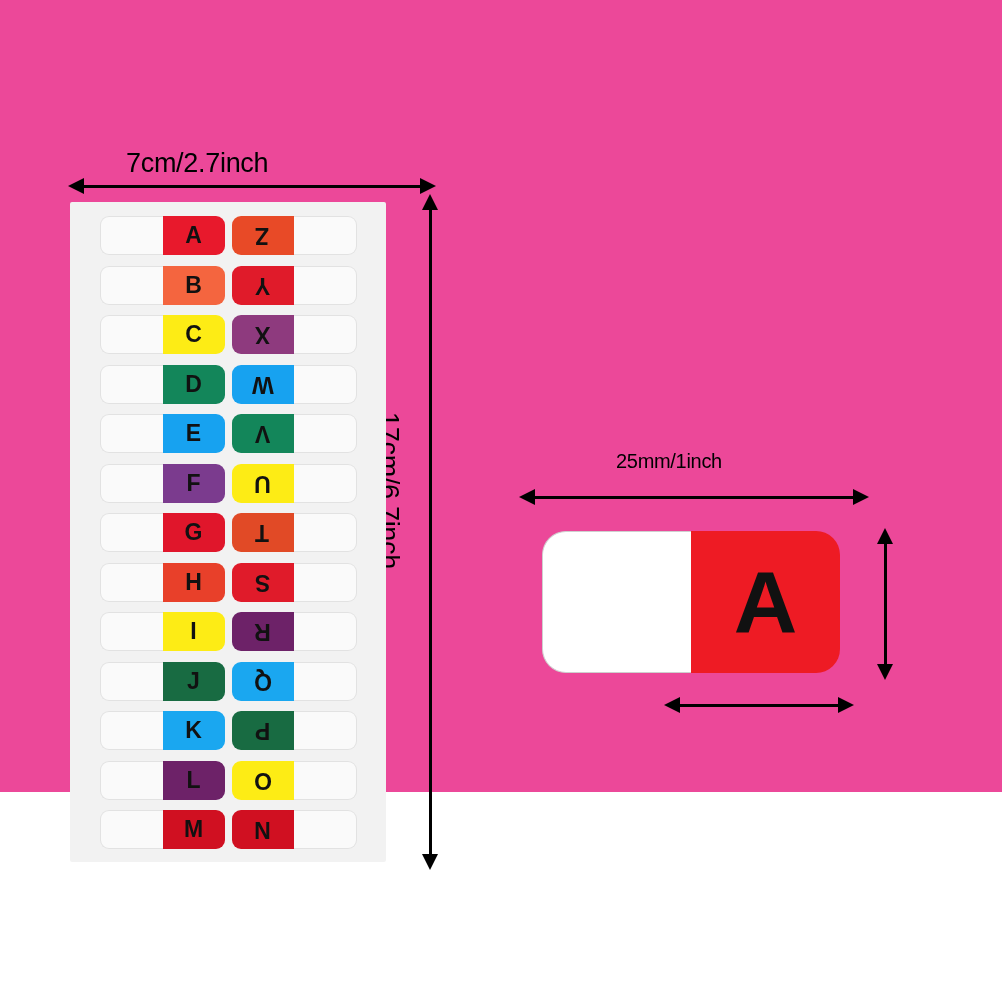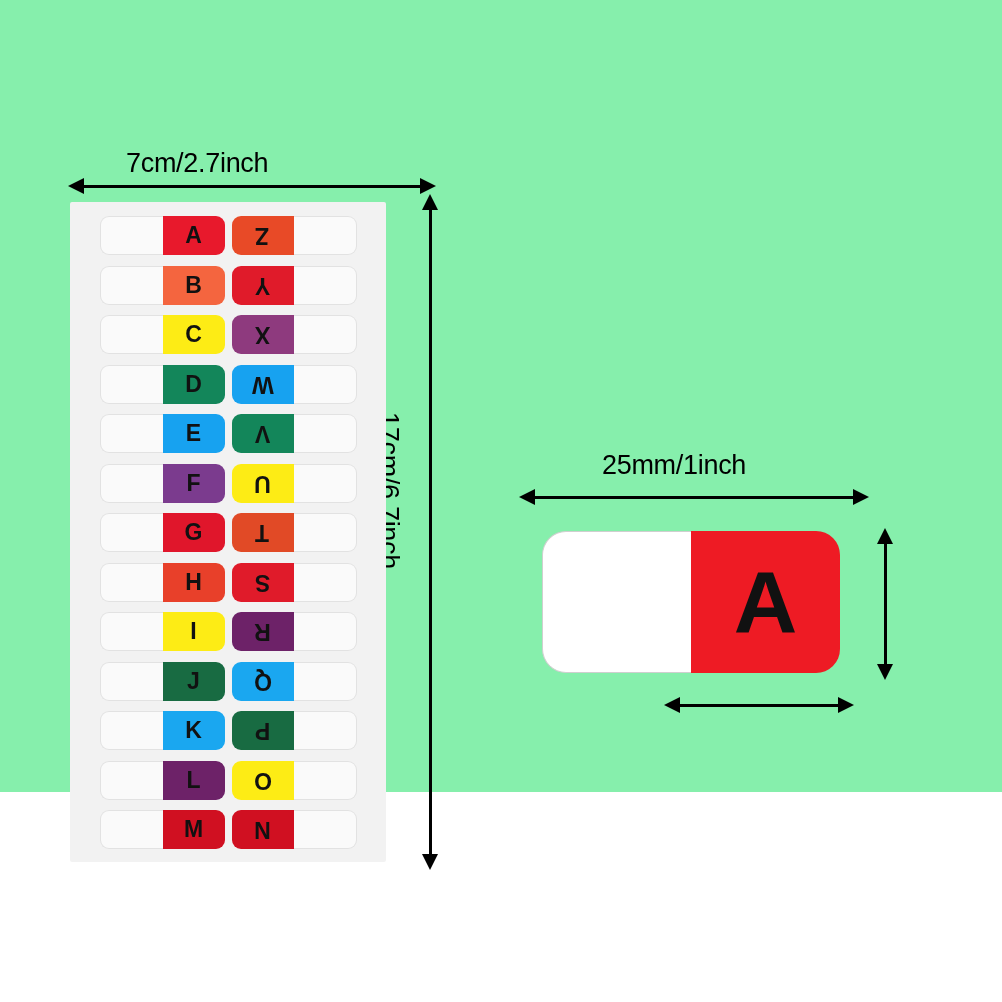--- a/index.html
+++ b/index.html
@@ -6,21 +6,21 @@
   html, body {
     margin: 0; padding: 0;
     width: 1002px; height: 1002px;
     background: #ffffff;
     font-family: "Liberation Sans", sans-serif;
     overflow: hidden;
   }
   #stage {
     position: relative;
     width: 1002px; height: 792px;
-    background: #86efac;
+    background: #ec4899;
     text-align: center;
   }
 
   
   #sheet-group { position: absolute; left: 0; top: 0; width: 470px; height: 1002px; }
 
   .dim-label {
     position: absolute;
     color: #000000;
     font-size: 27px;
@@ -98,21 +98,21 @@
   .tab.left .tab-color { border-radius: 0 9px 9px 0; }
   
   .tab.right { flex-direction: row-reverse; }
   .tab.right .tab-blank { border-radius: 0 9px 9px 0; border-left: none; }
   .tab.right .tab-color { border-radius: 9px 0 0 9px; }
   .tab.right .tab-color span { transform: rotate(180deg); display: inline-block; }
 
   
   #detail-group { position: absolute; left: 480px; top: 0; width: 522px; height: 1002px; }
 
-  #detail-label-top  { left: 122px; top: 450px; font-size: 27px; }
+  #detail-label-top  { left: 136px; top: 450px; font-size: 20px; }
   #detail-label-bot  { left: 184px; top: 714px; font-size: 27px; }
 
   #d-arrow-line { left: 53px; top: 496px; width: 322px; }
   #d-arrow-head-l { left: 39px; top: 489px; }
   #d-arrow-head-r { left: 373px; top: 489px; }
 
   #d-bot-arrow-line { left: 198px; top: 704px; width: 162px; }
   #d-bot-head-l { left: 184px; top: 697px; }
   #d-bot-head-r { left: 358px; top: 697px; }
 

